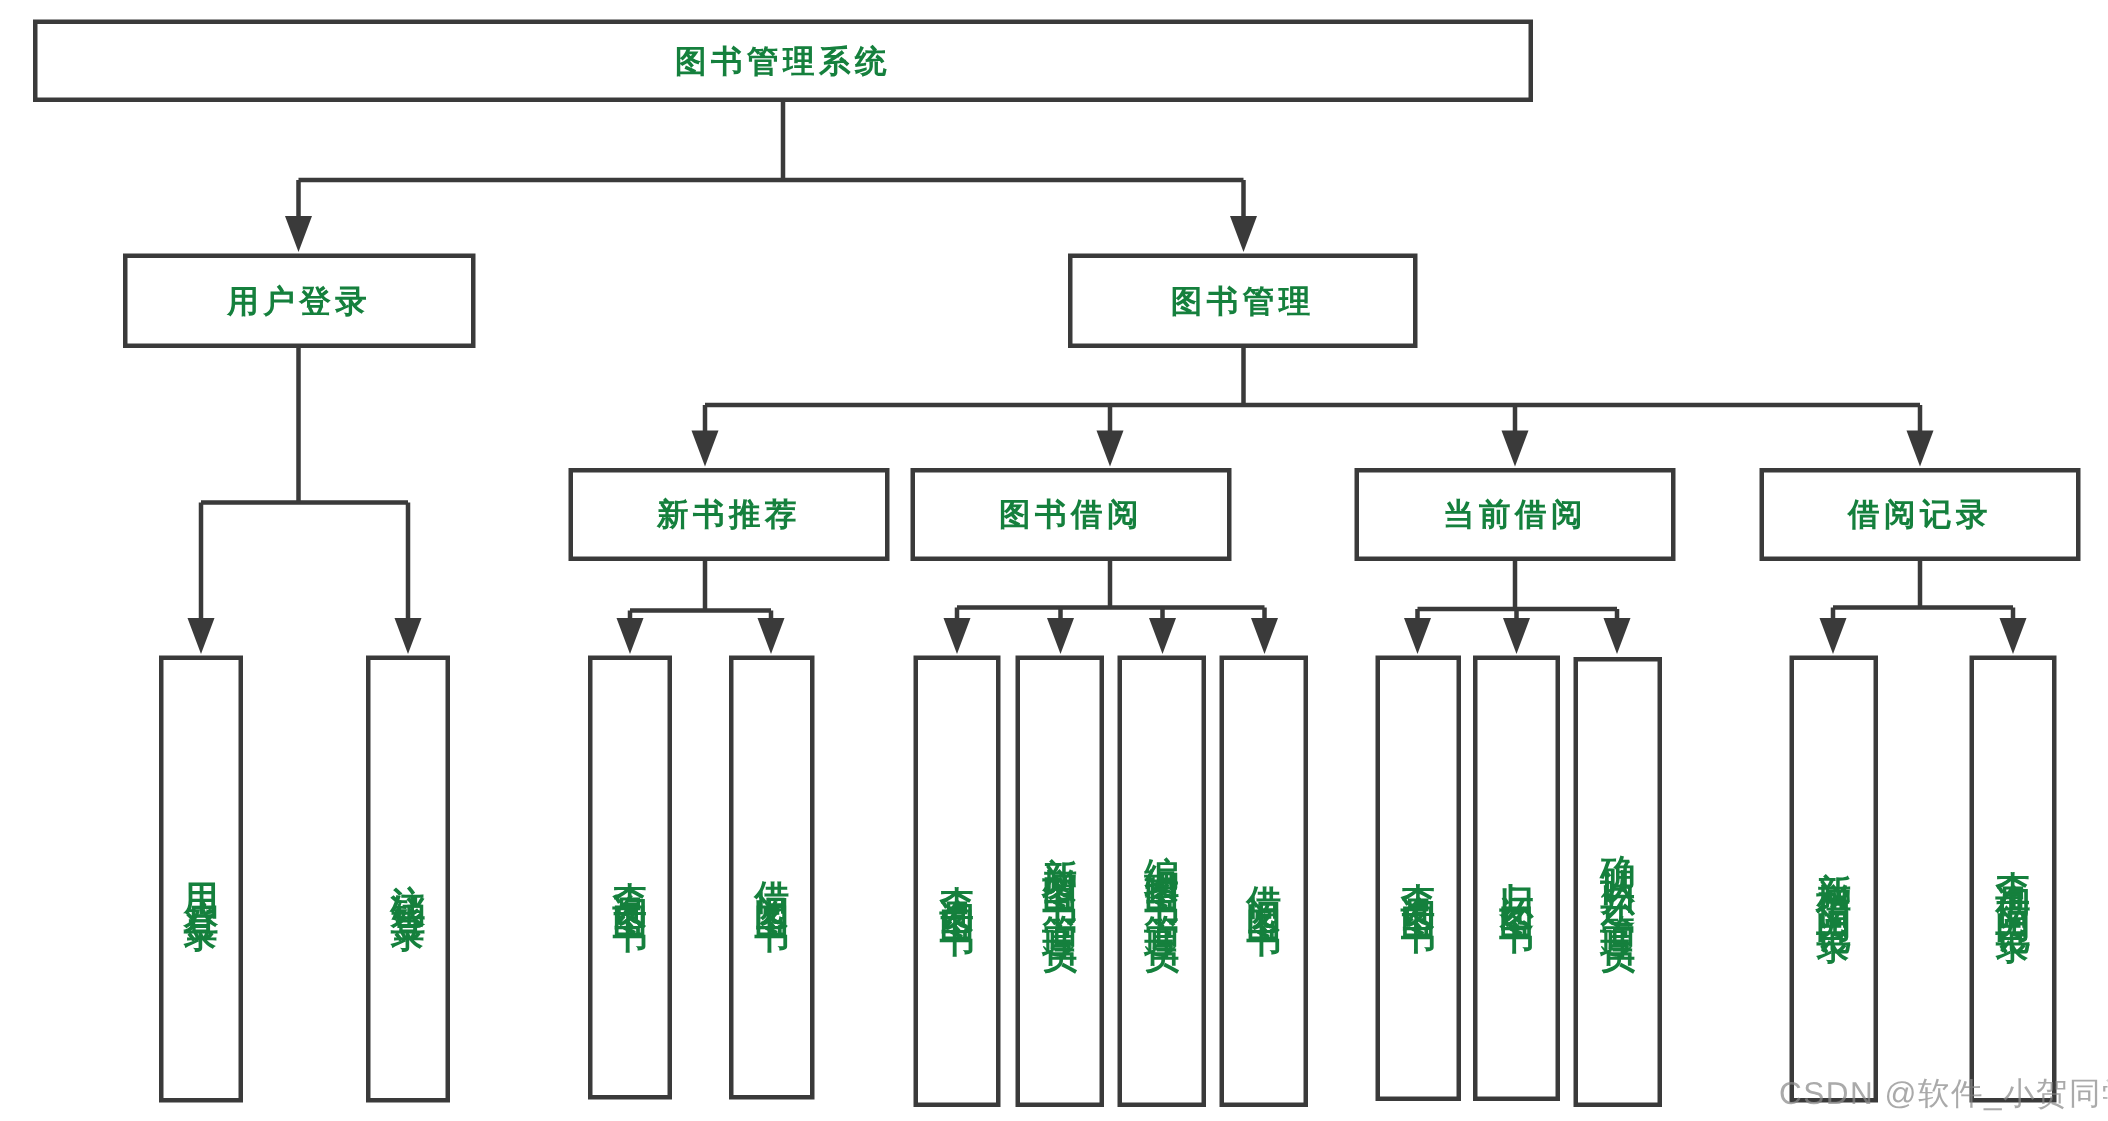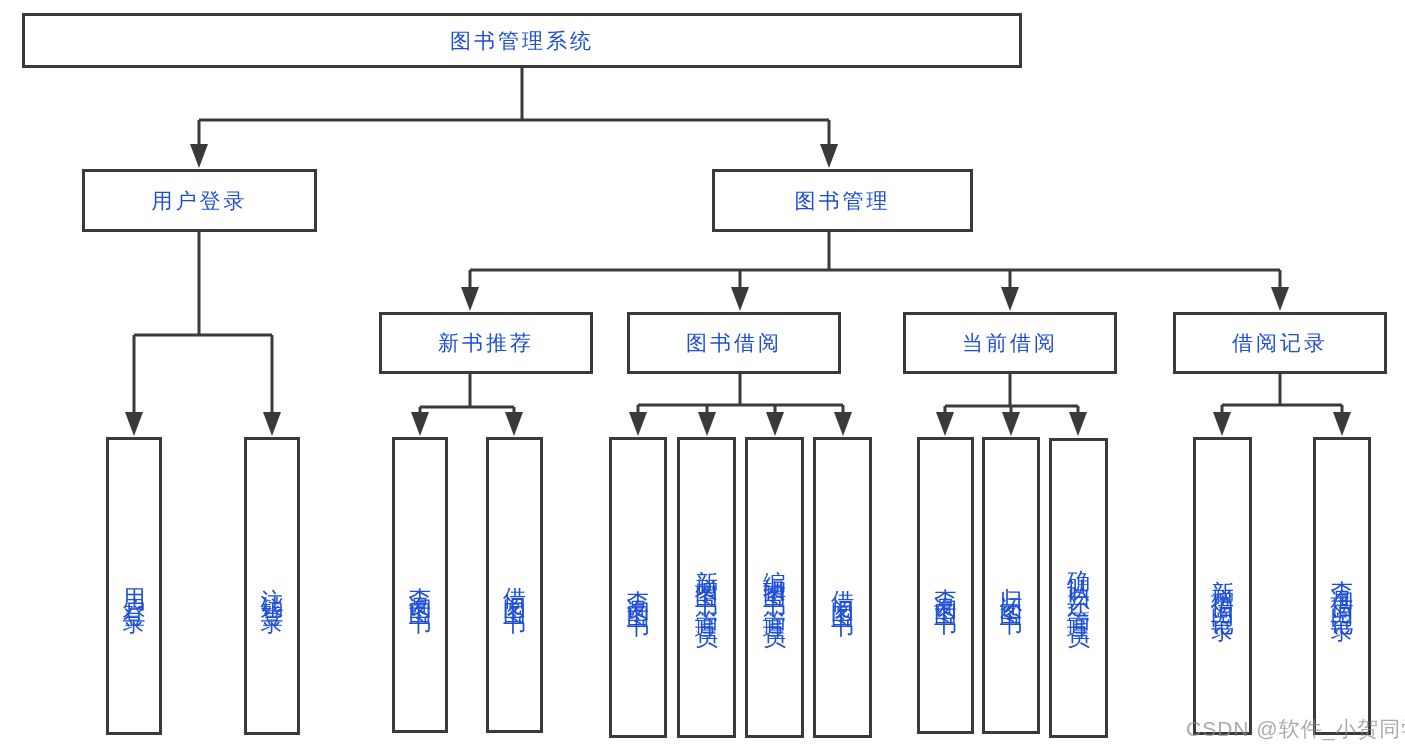--- a/index.html
+++ b/index.html
@@ -6,21 +6,21 @@
   body {
     width:1405px; height:747px; position:relative; overflow:hidden;
     background:#ffffff;
     font-family:"Liberation Sans","DejaVu Sans",sans-serif;
   }
   svg.wires { position:absolute; left:0; top:0; z-index:0; }
   .node {
     position:absolute; box-sizing:border-box;
     border:3px solid #3a3a3a; background:#ffffff;
     display:flex; align-items:center; justify-content:center;
-    color:#1d4ed8; z-index:1;
+    color:#15803d; z-index:1;font-weight:bold;
   }
   .hlabel { font-size:21px; letter-spacing:3px; white-space:nowrap; }
   .vlabel {
     writing-mode:vertical-rl; text-orientation:mixed;
     font-size:23px; letter-spacing:8px; line-height:1; white-space:nowrap;
   }
   .watermark {
     position:absolute; left:1186px; top:715px; z-index:3;
     font-size:21px; letter-spacing:1px; color:rgba(137,137,137,0.72);
     white-space:nowrap;
@@ -69,28 +69,28 @@
   </g>
 </svg>
 
 <div class="node" style="left:22px; top:13px; width:1000px; height:55px;">
   <span class="hlabel">图书管理系统</span>
 </div>
 
 <div class="node" style="left:82px; top:169px; width:235px; height:63px;">
   <span class="hlabel">用户登录</span>
 </div>
-<div class="node" style="left:712px; top:169px; width:261px; height:63px;">
+<div class="node" style="left:712px; top:169px; width:233px; height:63px;">
   <span class="hlabel">图书管理</span>
 </div>
 
 <div class="node" style="left:379px; top:312px; width:214px; height:62px;">
   <span class="hlabel">新书推荐</span>
 </div>
-<div class="node" style="left:627px; top:312px; width:214px; height:62px;">
+<div class="node" style="left:607px; top:312px; width:214px; height:62px;">
   <span class="hlabel">图书借阅</span>
 </div>
 <div class="node" style="left:903px; top:312px; width:214px; height:62px;">
   <span class="hlabel">当前借阅</span>
 </div>
 <div class="node" style="left:1173px; top:312px; width:214px; height:62px;">
   <span class="hlabel">借阅记录</span>
 </div>
 
 <div class="node" style="left:106px; top:437px; width:56px; height:298px;">

